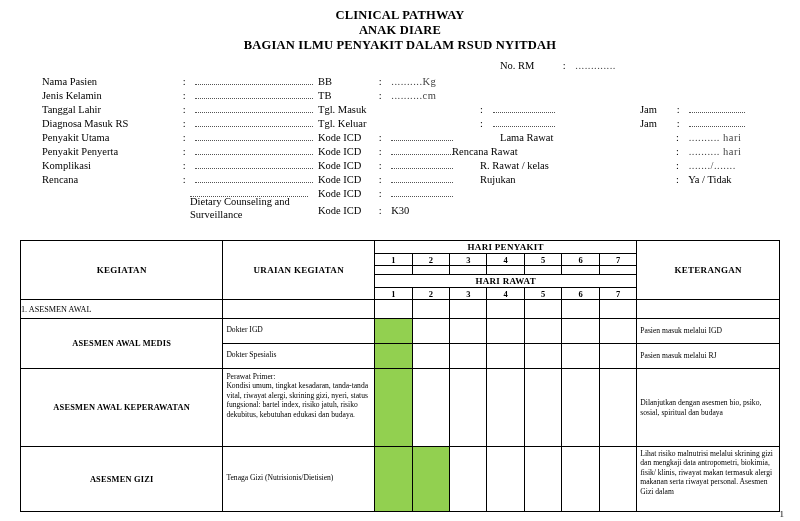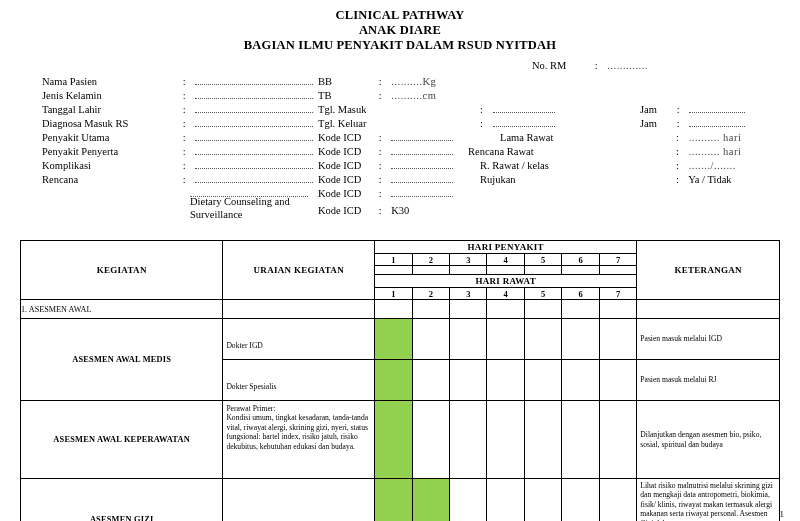--- a/index.html
+++ b/index.html
@@ -99,21 +99,21 @@
     letter-spacing: 0.2px;
     font-weight: bold;
   }
   .cp-table td.uraian {
     text-align: left;
     font-size: 7.6px;
     line-height: 1.25;
     vertical-align: top;
     padding-top: 3px;
   }
-  .cp-table td.uraian.mid { vertical-align: middle; padding-top: 16px; }
+  .cp-table td.uraian.mid { vertical-align: middle; padding-top: 0; }
   .cp-table td.ket {
     text-align: left;
     font-size: 7.6px;
     line-height: 1.25;
     vertical-align: middle;
     padding: 2px 3px;
   }
   .cp-table td.ket.top { vertical-align: top; }
   .cp-table td.daycell { padding: 0; }
   .cp-table td.filled { background: #92D050; }
@@ -130,21 +130,21 @@
 <body>
 
 <div class="title-block">
   <div class="title-line">CLINICAL PATHWAY</div>
   <div class="title-line">ANAK DIARE</div>
   <div class="title-line wide">BAGIAN ILMU PENYAKIT DALAM RSUD NYITDAH</div>
 </div>
 
 <div class="form-area">
 
-  <div class="frow" style="left:500px; top:0px;margin-left:32px;">
+  <div class="frow" style="left:500px; top:0px;">
     <span class="lbl" style="width:60px;">No. RM</span>
     <span class="colon">:</span>
     <span class="dotstxt">.............</span>
   </div>
 
   <div class="frow" style="left:42px; top:16px;">
     <span class="lbl" style="width:138px;">Nama Pasien</span>
     <span class="colon">:</span>
     <span class="dots" style="width:118px;"></span>
   </div>
@@ -240,21 +240,21 @@
   <div class="frow" style="left:480px; top:44px;">
     <span class="colon">:</span>
     <span class="dots" style="width:62px;"></span>
   </div>
   <div class="frow" style="left:480px; top:58px;">
     <span class="colon">:</span>
     <span class="dots" style="width:62px;"></span>
   </div>
 
   <div class="frow" style="left:500px; top:72px;">Lama Rawat</div>
-  <div class="frow" style="left:468px; top:86px;text-align:right;">Rencana Rawat</div>
+  <div class="frow" style="left:452px; top:86px;text-align:right;">Rencana Rawat</div>
   <div class="frow" style="left:480px; top:100px;">R. Rawat / kelas</div>
   <div class="frow" style="left:480px; top:114px;">Rujukan</div>
 
   <div class="frow" style="left:640px; top:44px;">
     <span class="lbl" style="width:34px;">Jam</span>
     <span class="colon">:</span>
     <span class="dots" style="width:56px;"></span>
   </div>
   <div class="frow" style="left:640px; top:58px;">
     <span class="lbl" style="width:34px;">Jam</span>

